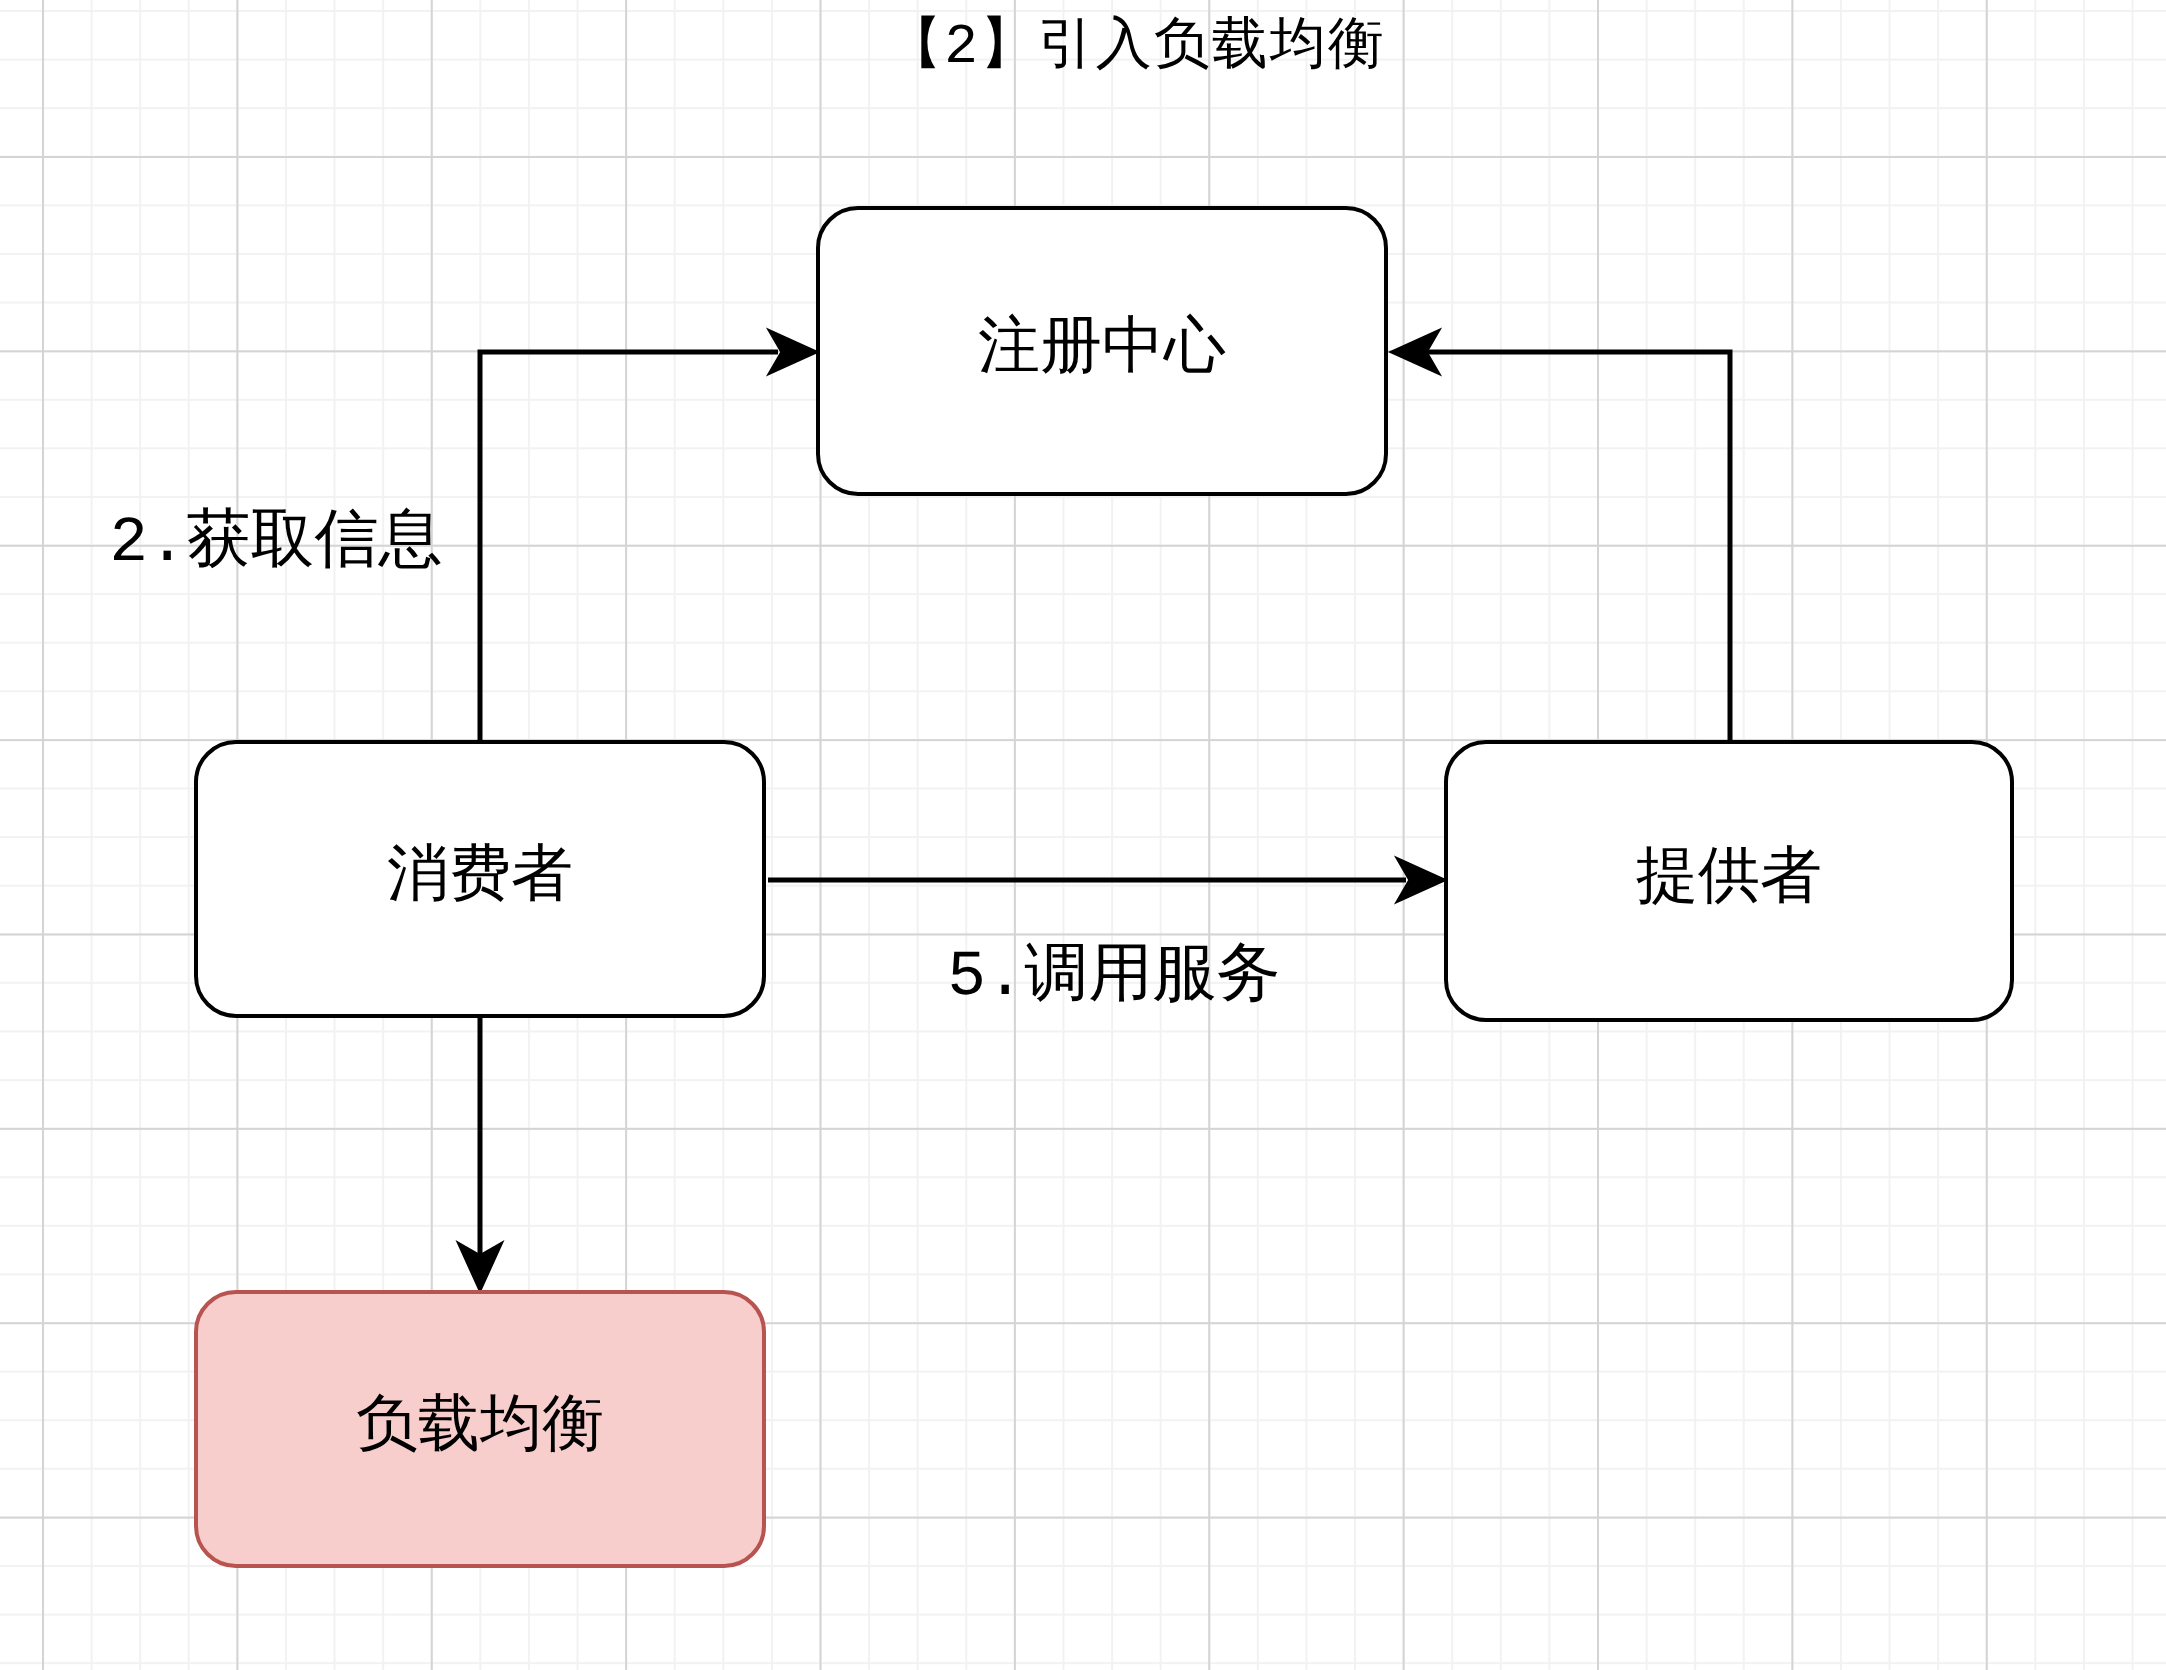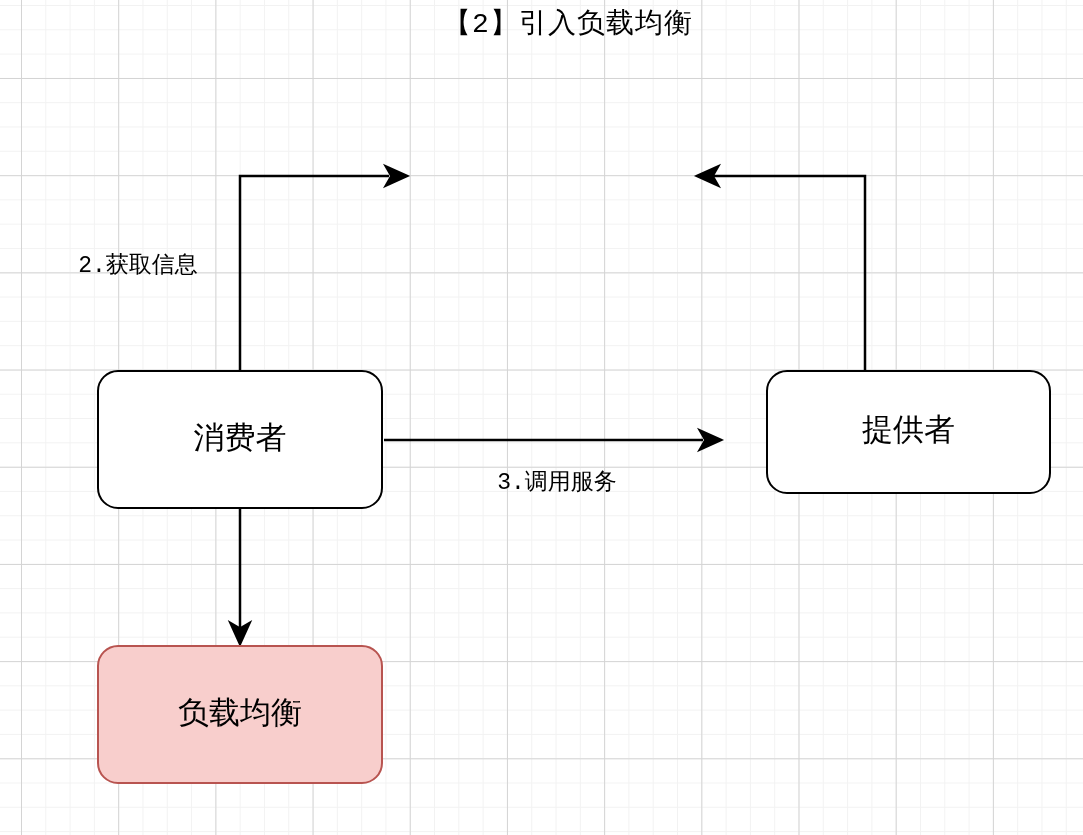--- a/index.html
+++ b/index.html
@@ -59,31 +59,31 @@
     border-radius: 21px;
     display: flex;
     align-items: center;
     justify-content: center;
     font-size: 31px;
     line-height: 1.2;
     white-space: nowrap;
   }
   .node.registry { left: 408px; top: 103px; width: 286px; height: 145px; }
   .node.consumer { left: 97px;  top: 370px; width: 286px; height: 139px; }
-  .node.provider { left: 722px; top: 370px; width: 285px; height: 124px; margin-left: 44px; }
+  .node.provider { left: 722px; top: 370px; width: 285px; height: 141px; }
   .node.load-balancer {
     left: 97px; top: 645px; width: 286px; height: 139px;
     background: var(--load-balancer-fill);
     border-color: var(--load-balancer-stroke);
     align-items: center;
   }
   .edge-label {
     position: absolute;
     transform: translateX(-50%);
-    font-size: 23px;
+    font-size: 32px;
     line-height: 1.1;
     white-space: nowrap;
   }
   .edge-label.fetch-info      { left: 138px; top: 254px; }
   .edge-label.register-info   { left: 975px; top: 254px; }
   .edge-label.invoke-service  { left: 557px; top: 471px; }
   .edge-label.select-provider { left: 124px; top: 568px; }
 </style>
 </head>
 <body>
@@ -104,32 +104,35 @@
     <g>
       <path d="M 384 440 L 703 440"></path>
       <polygon points="721,440 700,430.5 705.5,440 700,449.5"></polygon>
     </g>
     <g>
       <path d="M 240 509 L 240 627"></path>
       <polygon points="240,644 230.5,623 240,628.5 249.5,623"></polygon>
     </g>
   </svg>
 
+  <div class="node registry">
+    <span>注册中心</span>
+  </div>
 
   <div class="node consumer">
     <span>消费者</span>
   </div>
 
   <div class="node provider">
     <span>提供者</span>
   </div>
 
   <div class="node load-balancer">
     <span>负载均衡</span>
   </div>
 
   <div class="edge-label fetch-info">2.获取信息</div>
 
 
-  <div class="edge-label invoke-service">3.调用服务</div>
+  <div class="edge-label invoke-service">5.调用服务</div>
 
 
 </div>
 
 </body></html>

